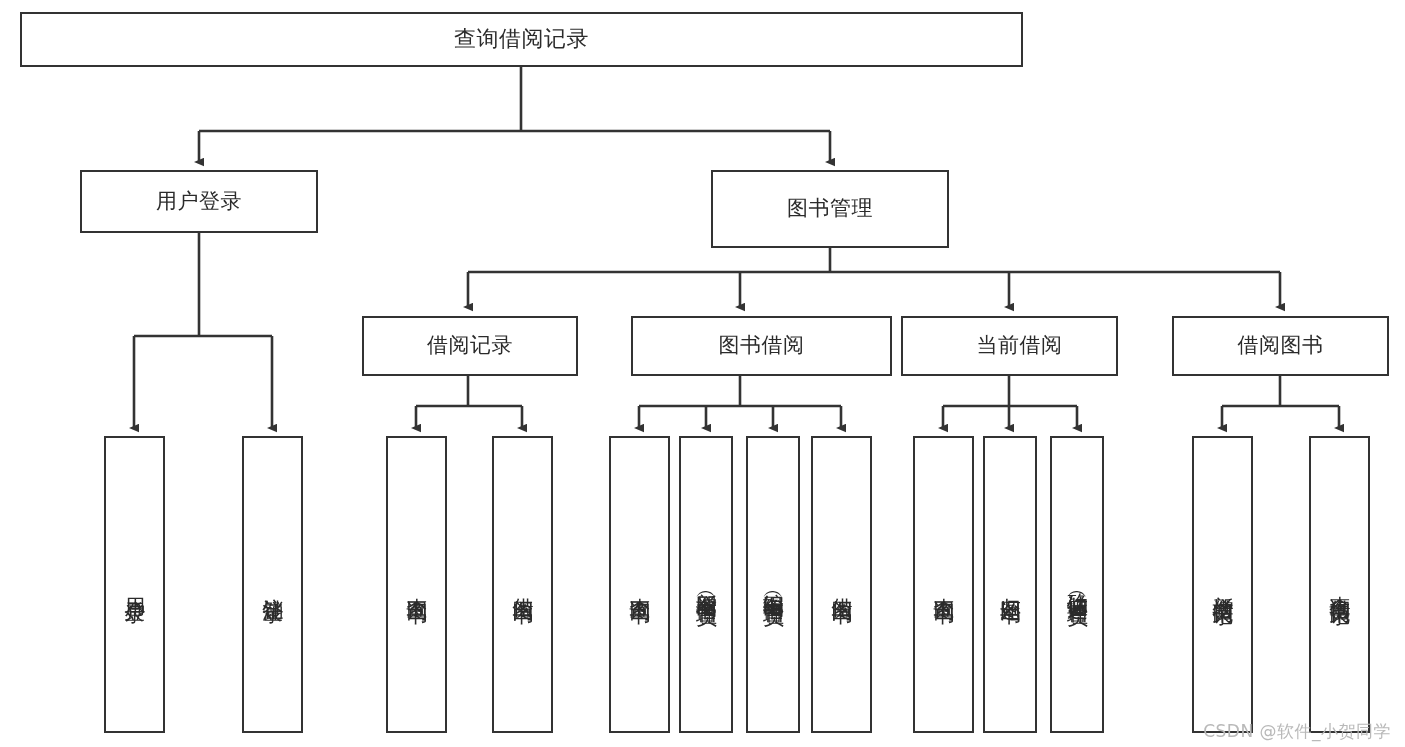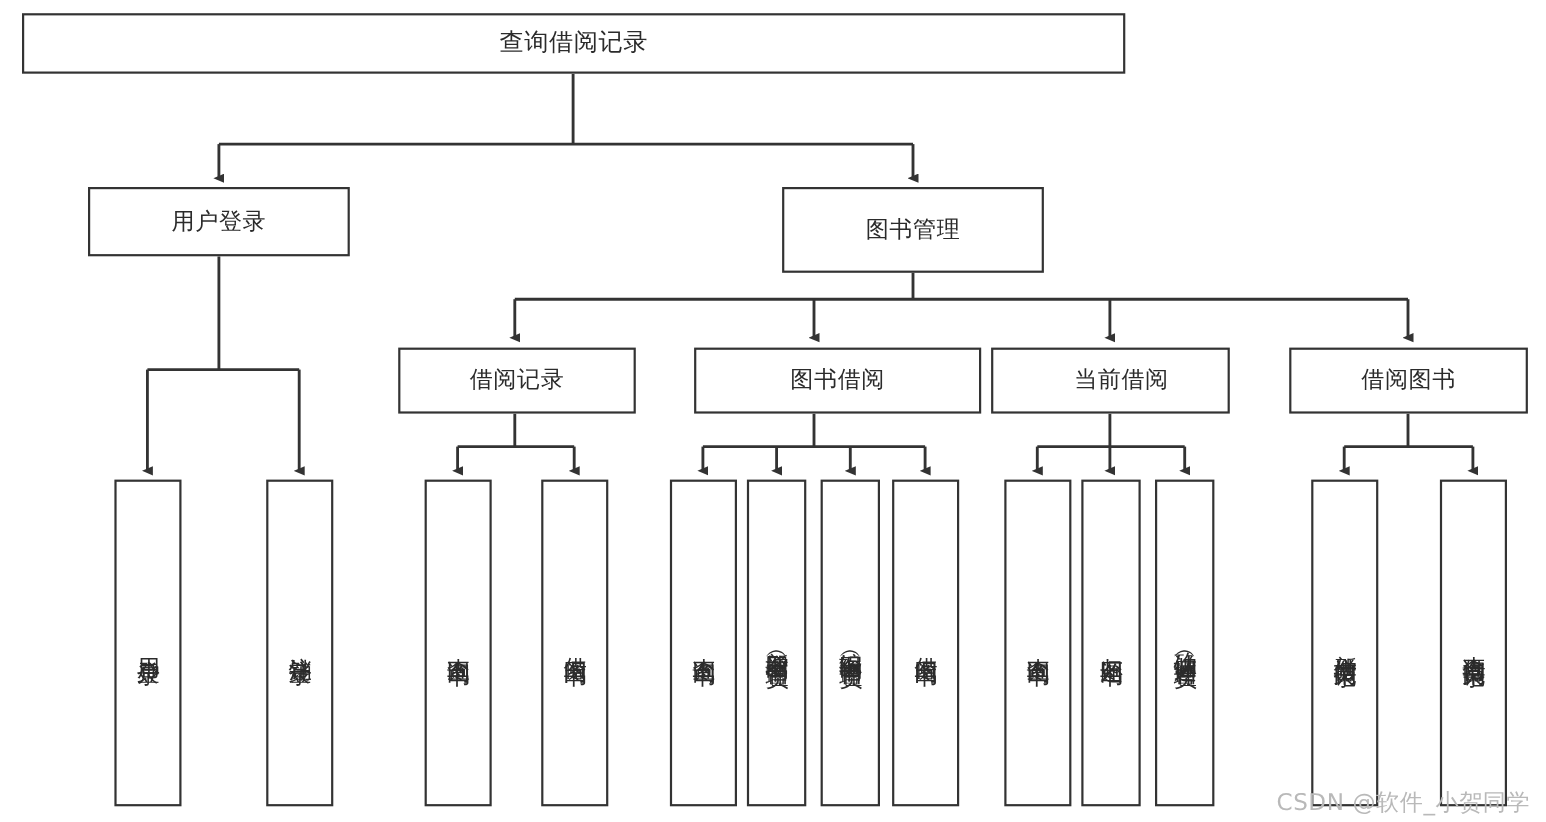--- a/index.html
+++ b/index.html
@@ -63,21 +63,21 @@
     font-size: 21px;
     line-height: 1.28;
     letter-spacing: 2px;
     white-space: nowrap;
     max-height: 100%;
   }
   .watermark {
     position: absolute;
     right: 14px;
     bottom: 4px;
-    font-size: 21px;
+    font-size: 17px;
     color: #b9b9b9;
     letter-spacing: 0.5px;
     z-index: 6;
     white-space: nowrap;
     font-family: "DejaVu Sans", "Liberation Sans", sans-serif;
   }
 </style>
 </head>
 <body>
 

